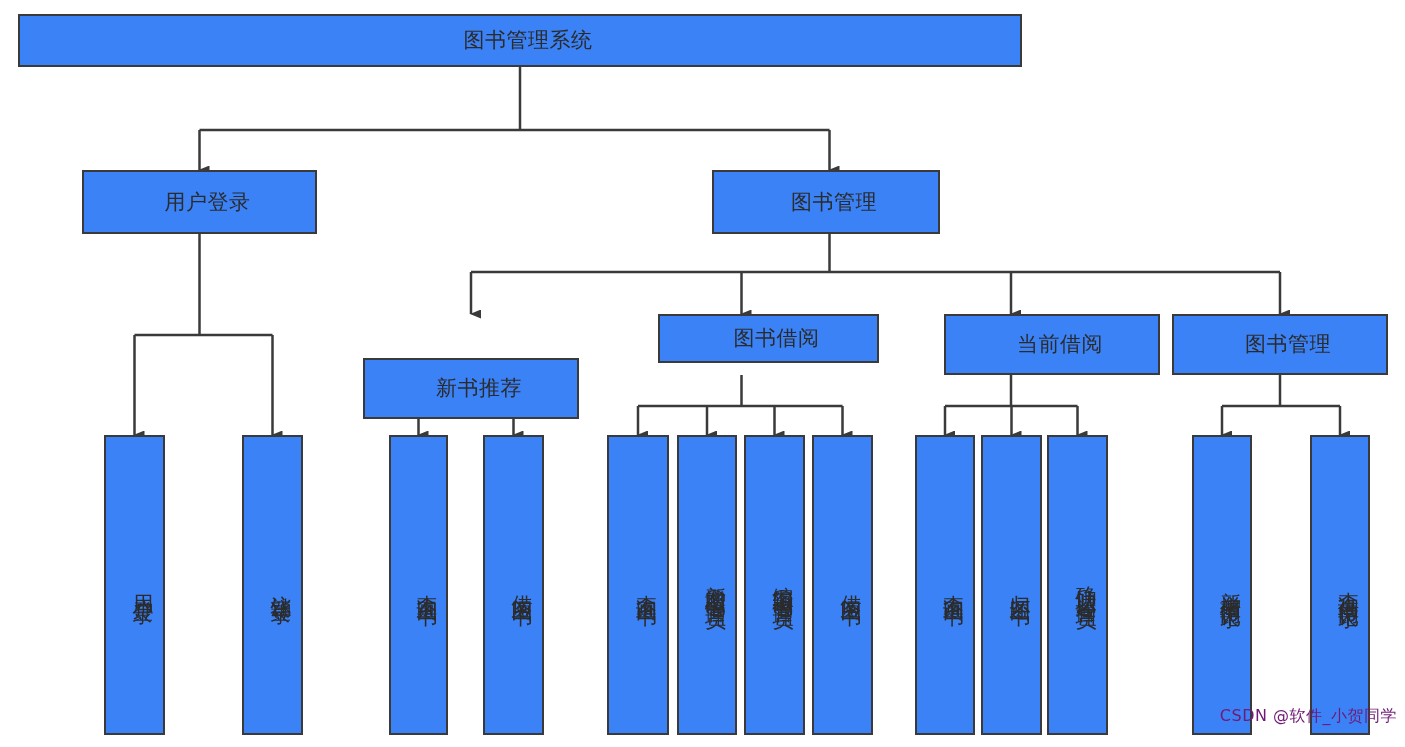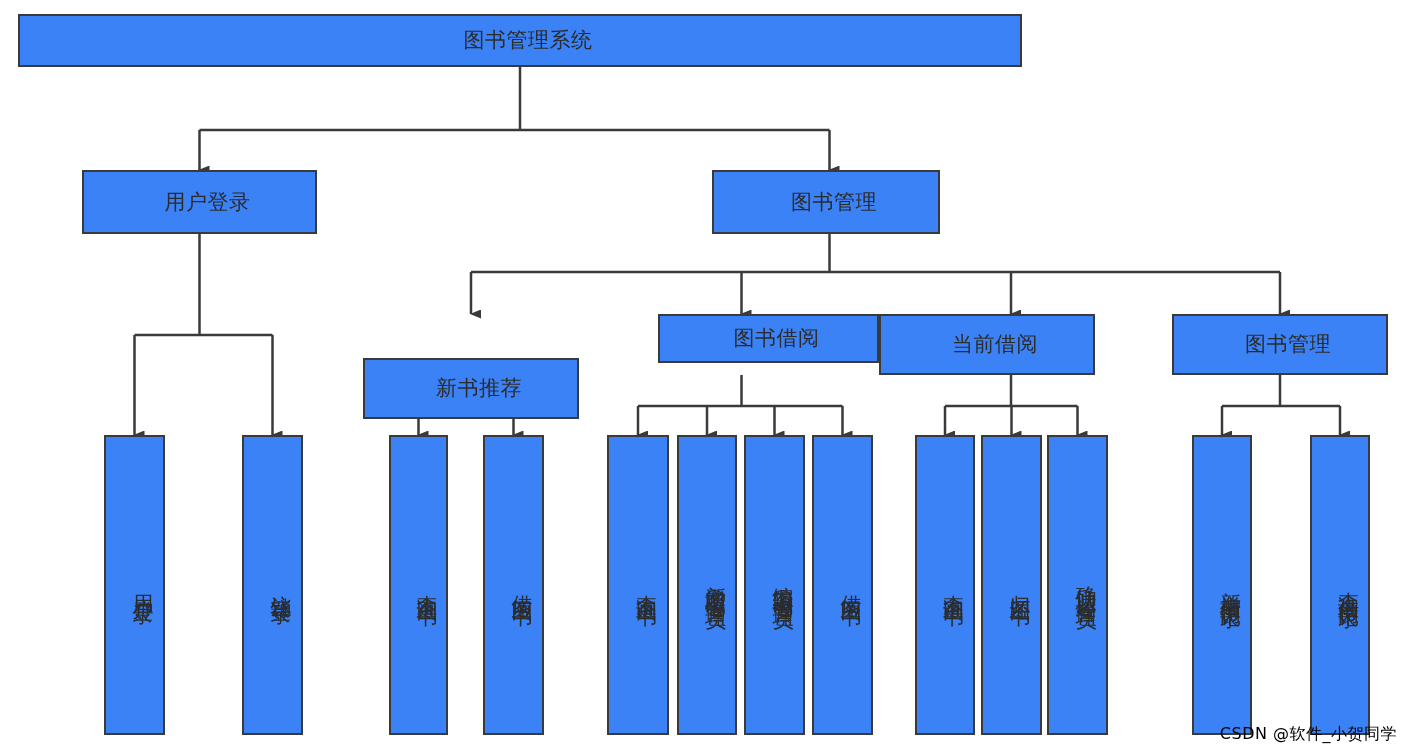--- a/index.html
+++ b/index.html
@@ -54,23 +54,23 @@
     text-orientation: upright;
     white-space: nowrap;
     letter-spacing: 3.5px;
     font-size: 21px;
     line-height: 1;
     text-align: center;
   }
   #watermark {
     position: absolute;
     right: 8px;
-    bottom: 2px;
+    bottom: 20px;
     font-size: 16px;
-    color: #000000;
+    color: #701a75;
     letter-spacing: 0.5px;
     white-space: nowrap;
     pointer-events: none;
   }
 </style>
 </head>
 <body>
 
 <div id="diagram-root">
 
@@ -127,21 +127,21 @@
   <div class="node" style="left: 712px; top: 170px; width: 228px; height: 64px;">
     <span class="node-label">图书管理</span>
   </div>
 
   <div class="node" style="left: 363px; top: 314px; width: 216px; height: 61px; margin-top: 44px;">
     <span class="node-label">新书推荐</span>
   </div>
   <div class="node" style="left: 658px; top: 314px; width: 221px; height: 49px;">
     <span class="node-label">图书借阅</span>
   </div>
-  <div class="node" style="left: 879px; top: 314px; width: 216px; height: 61px;">
+  <div class="node" style="left: 944px; top: 314px; width: 216px; height: 61px;">
     <span class="node-label">当前借阅</span>
   </div>
   <div class="node" style="left: 1172px; top: 314px; width: 216px; height: 61px;">
     <span class="node-label">图书管理</span>
   </div>
 
   <div class="node vertical" style="left: 104px; top: 435px; width: 61px; height: 300px;">
     <span class="node-label">用户登录</span>
   </div>
   <div class="node vertical" style="left: 242px; top: 435px; width: 61px; height: 300px;">

